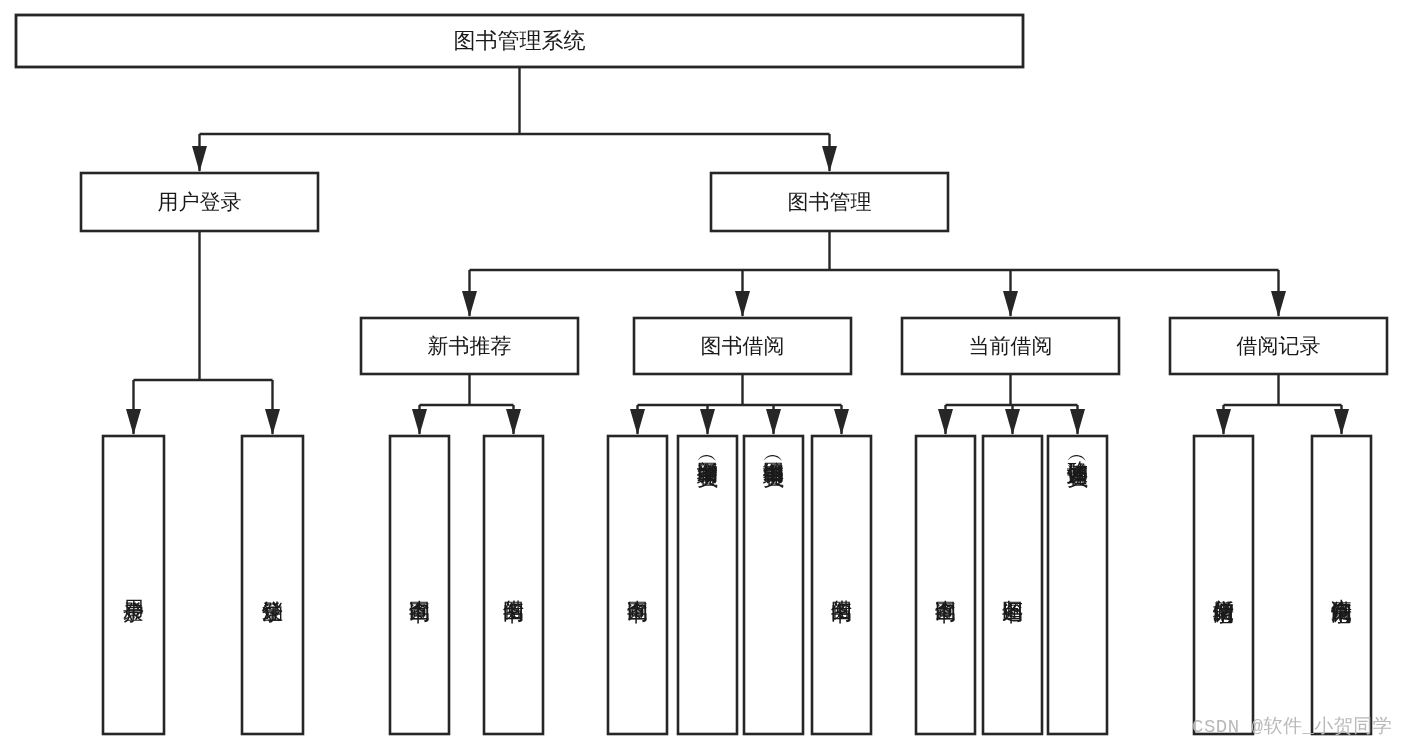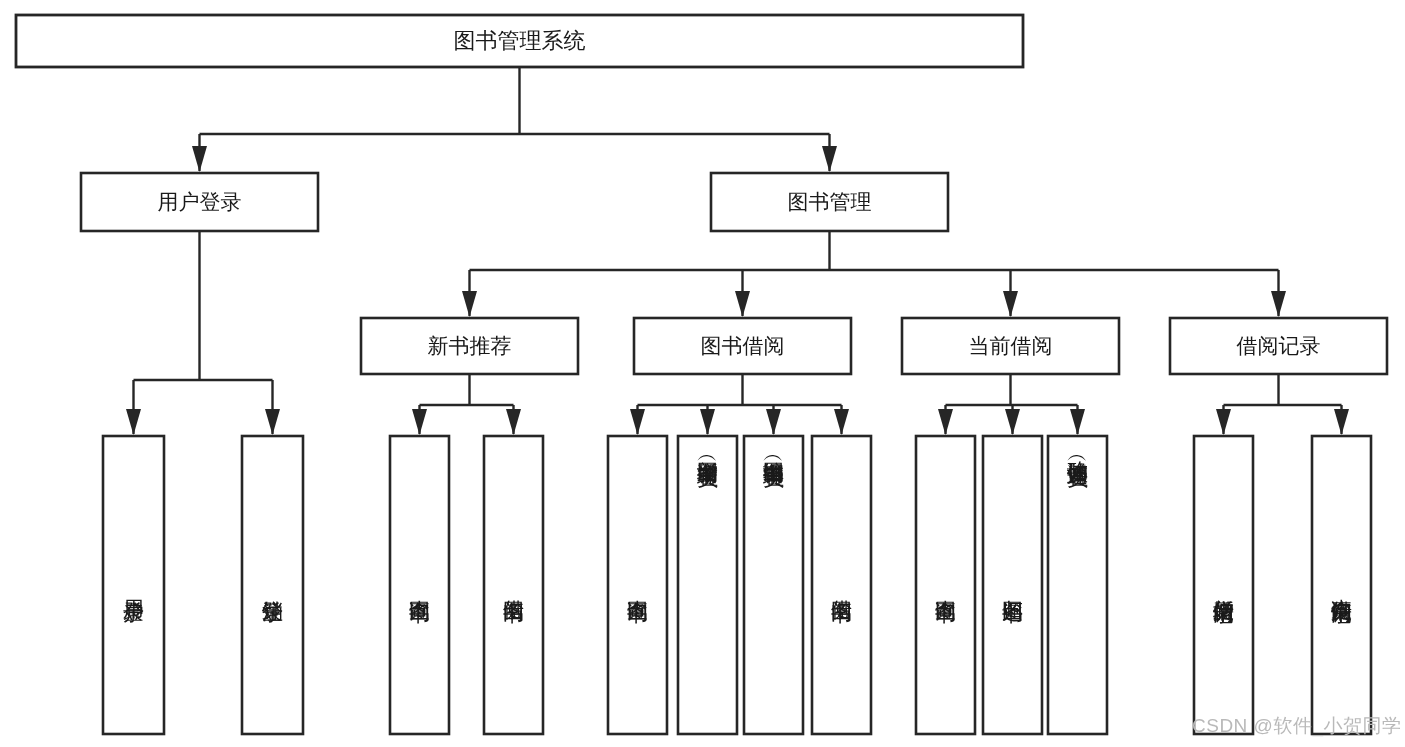--- a/index.html
+++ b/index.html
@@ -67,21 +67,21 @@
     letter-spacing: 1px;
     text-align: center;
     display: flex;
     align-items: center;
     justify-content: flex-start;
     pointer-events: none;
     white-space: nowrap;
   }
   .watermark {
     position: absolute;
-    font-family: Liberation Sans, sans-serif;
+    font-family: Liberation Mono, monospace;
     font-size: 19px;
     color: #b9b9b9;
     white-space: nowrap;
     letter-spacing: 0.5px;
   }
 </style>
 </head>
 <body>
 
 <div id="diagram-root">

